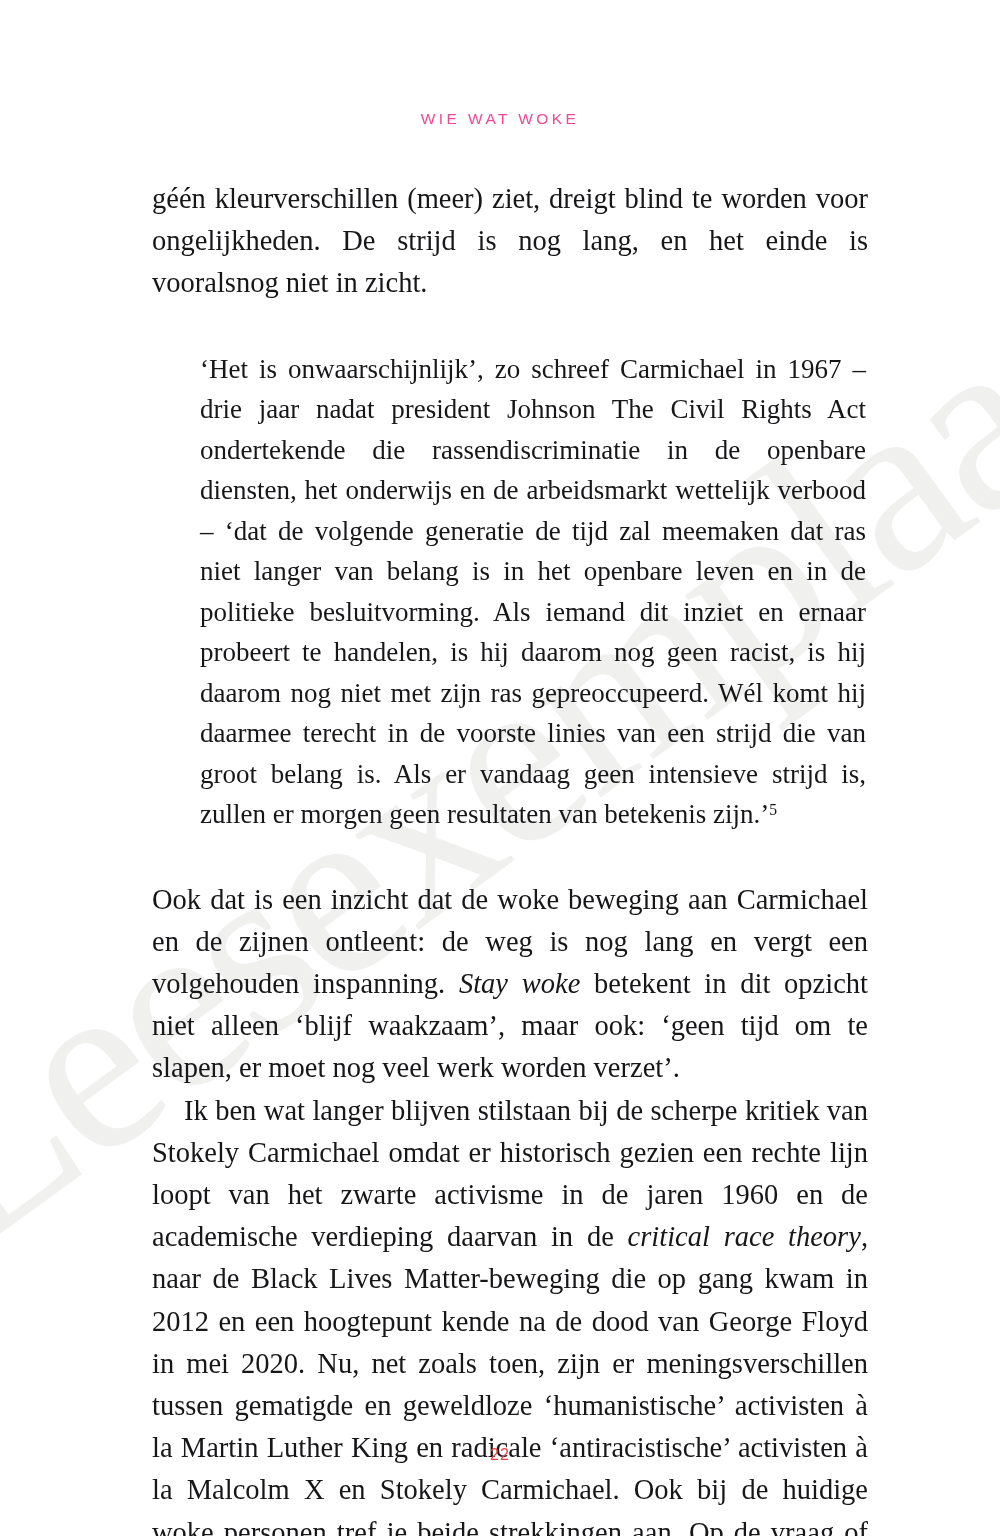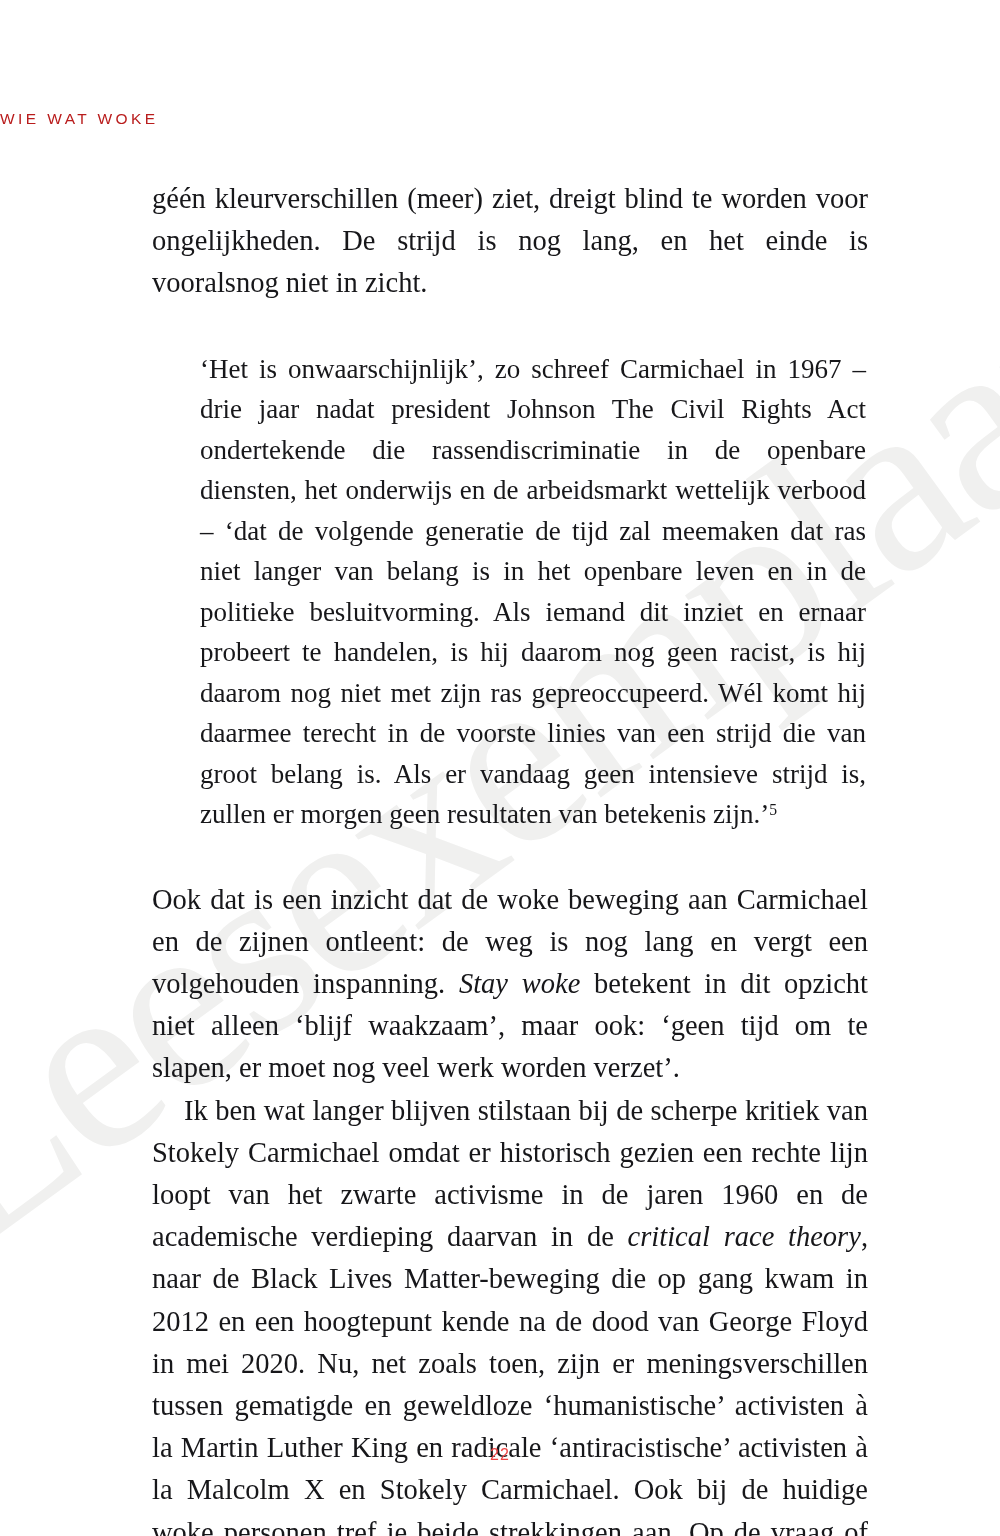--- a/index.html
+++ b/index.html
@@ -39,25 +39,25 @@
     position: relative;
     z-index: 2;
     height: 100%;
   }
 
   .running-head {
     position: absolute;
     top: 110px;
     left: 0;
     right: 0;
-    text-align: left;
+    text-align: center;
     font-family: "Liberation Sans", "DejaVu Sans", sans-serif;
     font-size: 15.5px;
     letter-spacing: 3.4px;
-    color: #b91c1c;
+    color: #ec4899;
     font-weight: 400;
   }
 
   .textblock {
     position: absolute;
     top: 178px;
     left: 152px;
     width: 716px;
   }
 

